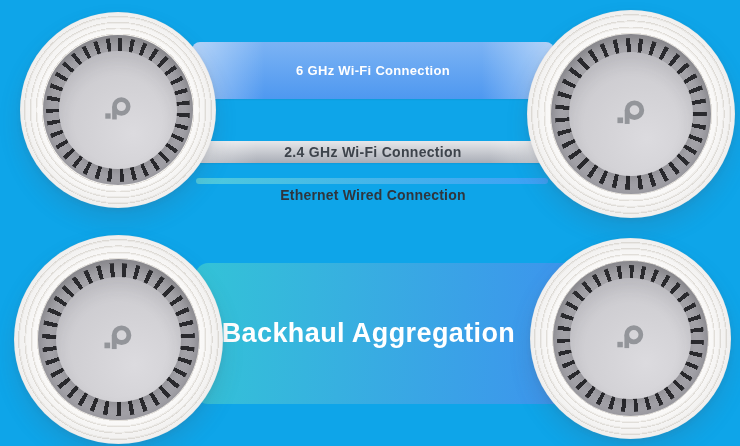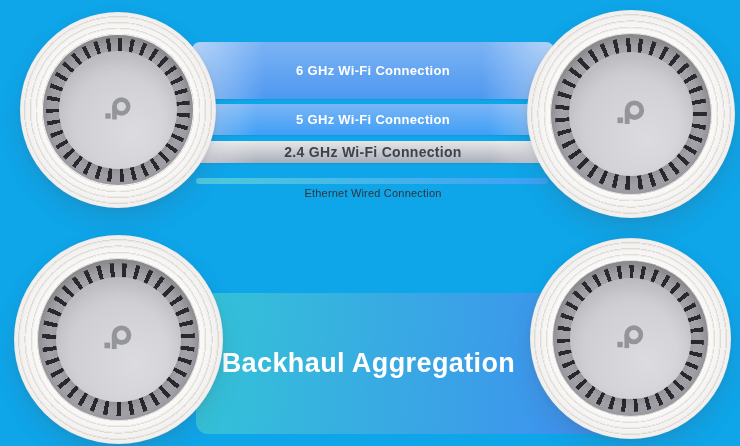--- a/index.html
+++ b/index.html
@@ -34,27 +34,26 @@
       linear-gradient(90deg,rgba(255,255,255,.45) 0%,rgba(255,255,255,0) 18%,rgba(255,255,255,0) 82%,rgba(255,255,255,.45) 100%),
       linear-gradient(180deg,var(--band-gray-top,#e6e7ea) 0%,var(--band-gray-bottom,#a9adb6) 100%);
   }
   .band-24 span{color:#3d434b;font-size:14px;}
   .eth-line{
     position:absolute;left:196px;top:178px;width:352px;height:6px;border-radius:3px;z-index:1;
     background:linear-gradient(90deg,var(--ethernet-left,#4ecadd) 0%,var(--ethernet-right,#3da0f6) 100%);
   }
   .eth-label{
     position:absolute;left:192px;top:187px;width:362px;z-index:1;
-    text-align:center;font-size:11px;font-weight:400;color:#30353c;letter-spacing:.2px;
+    text-align:center;font-size:14px;font-weight:700;color:#30353c;letter-spacing:.2px;
   }
   
   .backhaul{
     position:absolute;left:196px;top:263px;width:412px;height:141px;border-radius:12px;z-index:1;
     background:linear-gradient(95deg,var(--backhaul-left,#33c3d7) 0%,var(--backhaul-right,#3e8ef0) 100%);
-    margin-top:30px;
   }
   .backhaul span{
     position:absolute;left:0;top:0;width:345px;height:100%;
     display:flex;align-items:center;justify-content:center;
     color:#ffffff;font-size:27px;font-weight:700;letter-spacing:.4px;
   }
   
   .device{
     position:absolute;border-radius:50%;z-index:2;
     background:
@@ -84,23 +83,20 @@
   .d3{left:14px;top:235px;width:209px;height:209px;}
   .d4{left:530px;top:238px;width:201px;height:201px;}
 </style>
 </head>
 <body>
 
 <div class="stage">
 
   <div class="band band-6">
     <span>6 GHz Wi-Fi Connection</span>
-  </div>
-  <div class="band band-5">
-    <span>5 GHz Wi-Fi Connection</span>
   </div>
   <div class="band band-24">
     <span>2.4 GHz Wi-Fi Connection</span>
   </div>
   <div class="eth-line"></div>
   <div class="eth-label">Ethernet Wired Connection</div>
 
   <div class="backhaul">
     <span>Backhaul Aggregation</span>
   </div>

